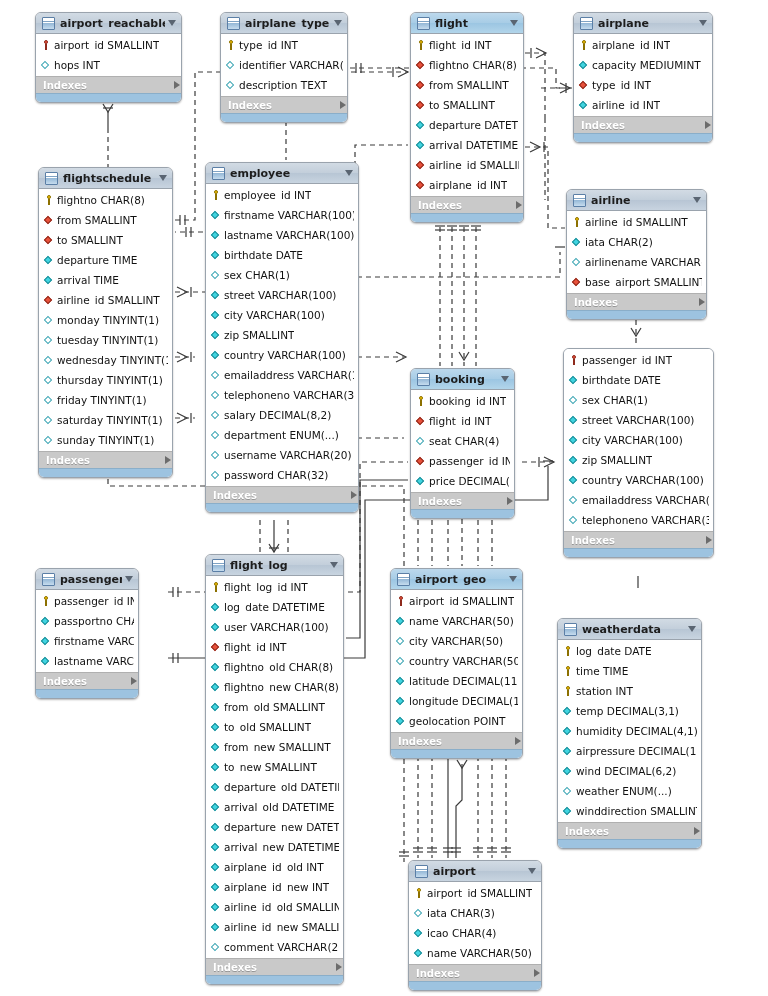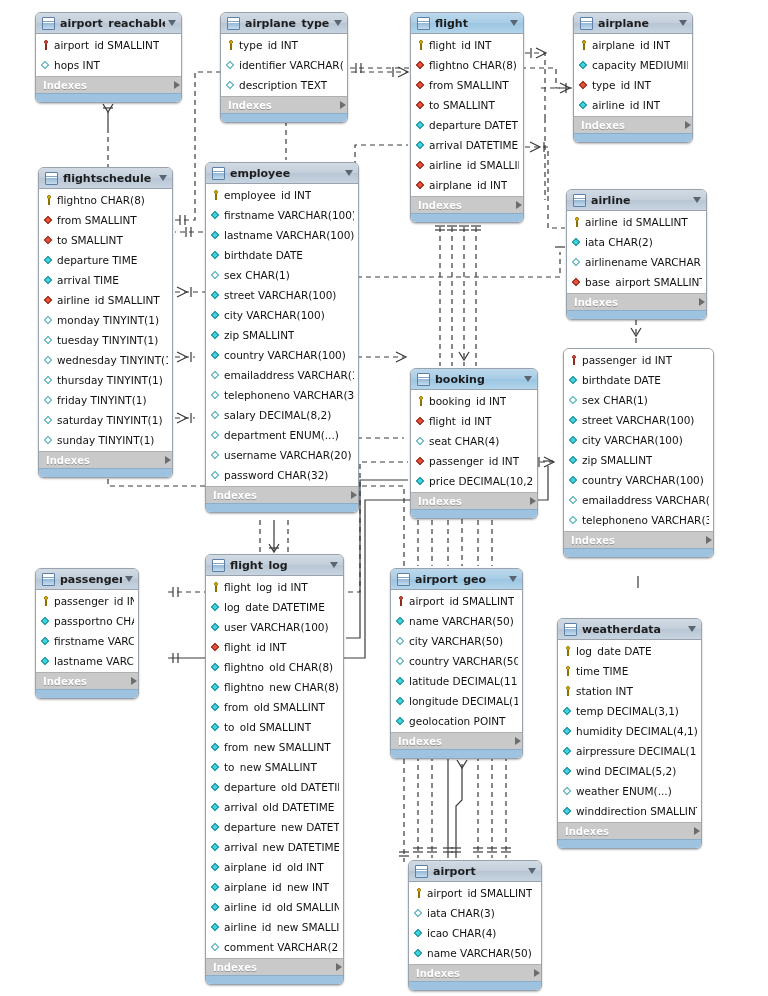--- a/index.html
+++ b/index.html
@@ -505,21 +505,21 @@
             <span class="col-ico ico-fk"></span>
             <span class="col-name">airplane_id INT</span>
           </div>
         </div>
         <div class="idx-bar">
           <span class="idx-label">Indexes</span>
           <span class="idx-arrow"></span>
         </div>
         <div class="tbl-footer"></div>
       </div>
-      <div class="table-box" style="left: 573px; top: 12px; width: 120px;">
+      <div class="table-box" style="left: 573px; top: 12px; width: 140px;">
         <div class="tbl-header">
           <span class="tbl-icon"></span>
           <span class="tbl-title">airplane</span>
           <span class="tbl-caret"></span>
         </div>
         <div class="cols">
           <div class="col-row">
             <span class="col-ico ico-pk"></span>
             <span class="col-name">airplane_id INT</span>
           </div>
@@ -750,21 +750,21 @@
             <span class="col-ico ico-null"></span>
             <span class="col-name">telephoneno VARCHAR(30)</span>
           </div>
         </div>
         <div class="idx-bar">
           <span class="idx-label">Indexes</span>
           <span class="idx-arrow"></span>
         </div>
         <div class="tbl-footer"></div>
       </div>
-      <div class="table-box" style="left: 410px; top: 368px; width: 128px;">
+      <div class="table-box" style="left: 410px; top: 368px; width: 105px;">
         <div class="tbl-header selected">
           <span class="tbl-icon"></span>
           <span class="tbl-title">booking</span>
           <span class="tbl-caret"></span>
         </div>
         <div class="cols">
           <div class="col-row">
             <span class="col-ico ico-pk"></span>
             <span class="col-name">booking_id INT</span>
           </div>
@@ -979,21 +979,21 @@
           <div class="col-row">
             <span class="col-ico ico-col"></span>
             <span class="col-name">humidity DECIMAL(4,1)</span>
           </div>
           <div class="col-row">
             <span class="col-ico ico-col"></span>
             <span class="col-name">airpressure DECIMAL(10,2)</span>
           </div>
           <div class="col-row">
             <span class="col-ico ico-col"></span>
-            <span class="col-name">wind DECIMAL(5,2)</span>
+            <span class="col-name">wind DECIMAL(6,2)</span>
           </div>
           <div class="col-row">
             <span class="col-ico ico-null"></span>
             <span class="col-name">weather ENUM(...)</span>
           </div>
           <div class="col-row">
             <span class="col-ico ico-col"></span>
             <span class="col-name">winddirection SMALLINT</span>
           </div>
         </div>

